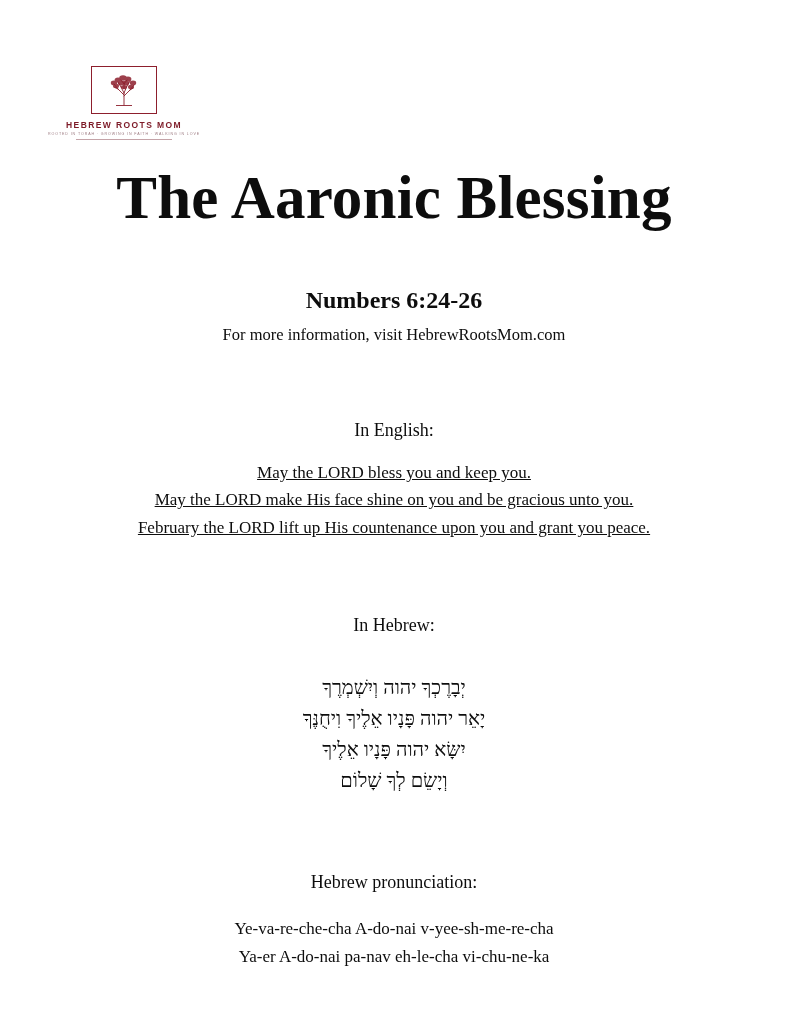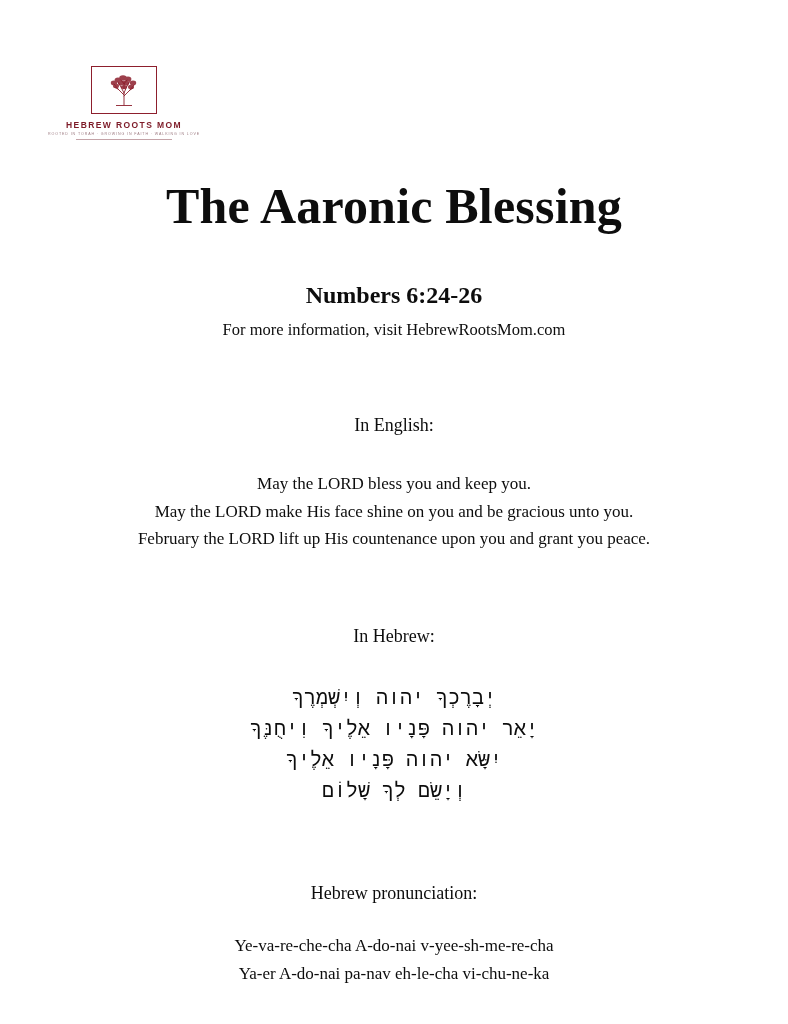--- a/index.html
+++ b/index.html
@@ -63,22 +63,22 @@
   }
   .logo-rule {
     margin-top: 3px;
     width: 96px;
     height: 1px;
     background: #c4a3a8;
   }
 
   
   .doc-title {
-    margin-top: 40px;
-    font-size: 50px;
+    margin-top: 26px;
+    font-size: 61px;
     font-weight: 700;
     line-height: 1.05;
     letter-spacing: 0.2px;
     text-align: center;
   }
   .doc-ref {
     margin-top: 16px;
     font-size: 24px;
     font-weight: 700;
     text-align: center;
@@ -92,36 +92,37 @@
   
   .section-heading {
     font-size: 18px;
     text-align: center;
   }
   .sec-english-heading { margin-top: 75px; }
   .sec-hebrew-heading { margin-top: 73px; }
   .sec-pron-heading { margin-top: 76px; }
 
   .english-lines {
-    margin-top: 34px;
+    margin-top: 18px;
     text-align: center;
     font-size: 17px;
     line-height: 1.62;
+    text-decoration: underline;
   }
   .hebrew-lines {
     margin-top: 36px;
     text-align: center;
     direction: rtl;
     font-size: 20px;
     line-height: 1.55;
-    font-family: Liberation Mono, monospace;
+    font-family: Liberation Serif, serif;
   }
   .hebrew-lines .hline { white-space: nowrap; }
   .pron-lines {
-    margin-top: 28px;
+    margin-top: 22px;
     text-align: center;
     font-size: 17px;
     line-height: 1.68;
   }
 </style>
 </head>
 <body>
 
 <div class="page">
 

